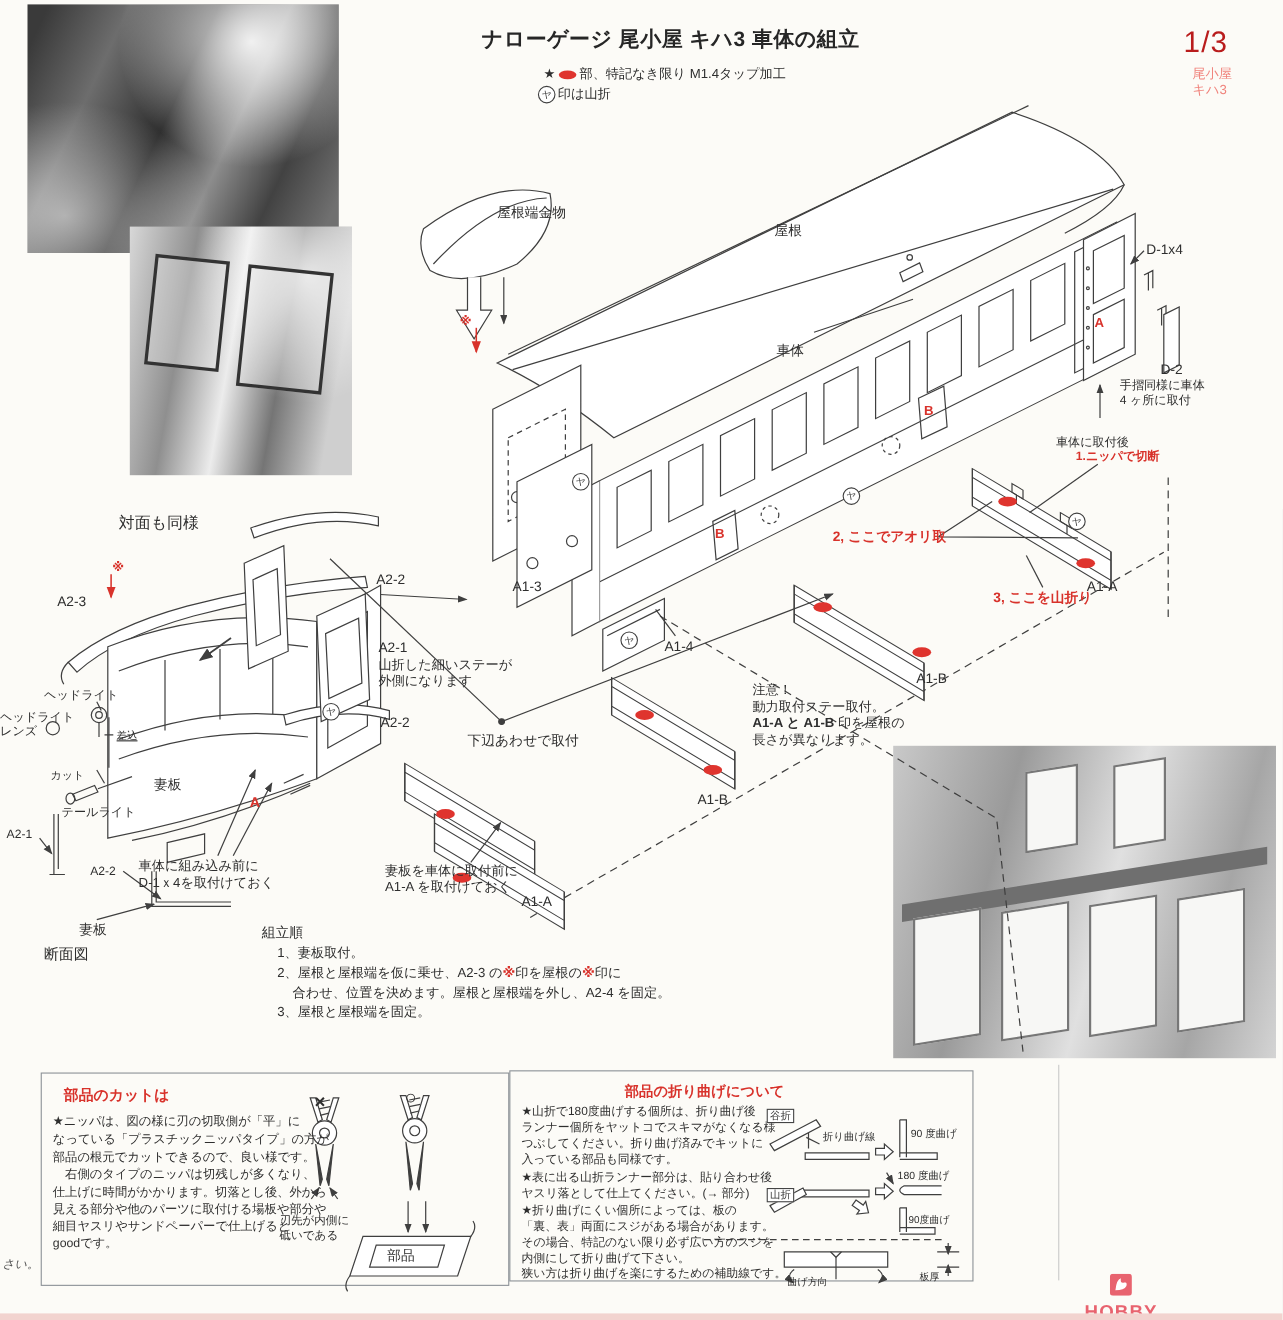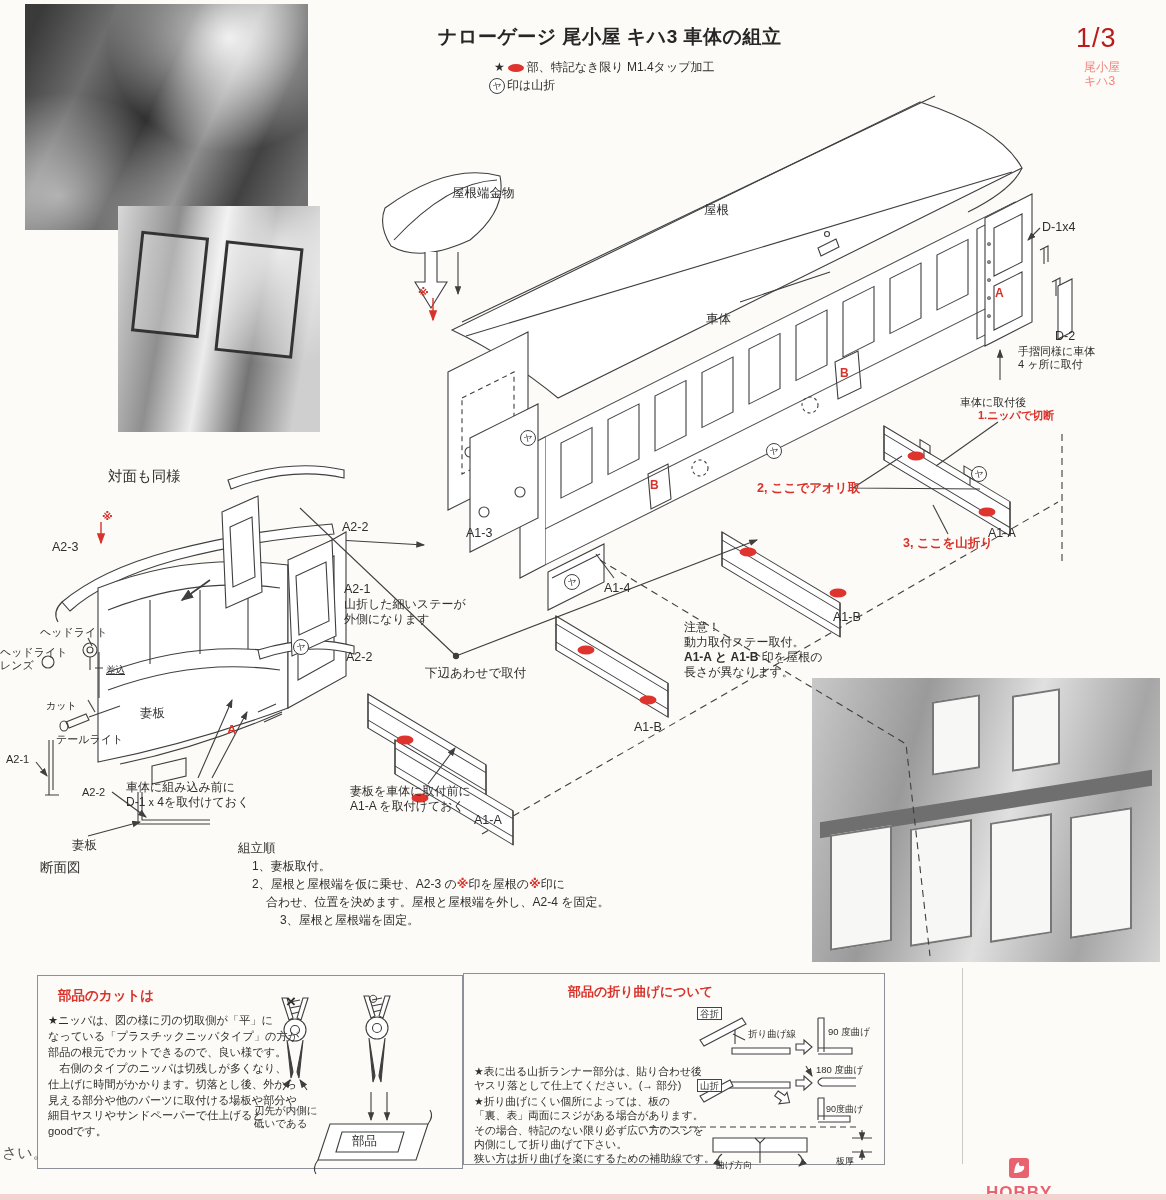--- a/index.html
+++ b/index.html
@@ -351,55 +351,59 @@
   <div class="circle-ya" style="left:293px;top:639px;">ヤ</div>
   <div class="circle-ya" style="left:766px;top:443px;">ヤ</div>
   <div class="circle-ya" style="left:971px;top:466px;">ヤ</div>
 
   <div class="lbl" style="left:238px;top:841px;">組立順</div>
   <div class="lbl" style="left:252px;top:859px;font-size:12px;">1、妻板取付。</div>
   <div class="lbl" style="left:252px;top:877px;font-size:12px;">
     <span>2、屋根と屋根端を仮に乗せ、A2-3 の</span><span class="red">※</span><span>印を屋根の</span><span class="red">※</span><span>印に</span>
   </div>
   <div class="lbl" style="left:266px;top:895px;font-size:12px;">合わせ、位置を決めます。屋根と屋根端を外し、A2-4 を固定。</div>
-  <div class="lbl" style="left:252px;top:913px;font-size:12px;margin-left:28px;">3、屋根と屋根端を固定。</div>
+  <div class="lbl" style="left:252px;top:913px;font-size:12px;">3、屋根と屋根端を固定。</div>
 
   <div class="lbl boxtitle" style="left:58px;top:988px;">部品のカットは</div>
   <div class="lbl pre" style="left:48px;top:1013px;font-size:11.2px;line-height:1.42;">★ニッパは、図の様に刃の切取側が「平」に
 なっている「プラスチックニッパタイプ」の方が
 部品の根元でカットできるので、良い様です。
 　右側のタイプのニッパは切残しが多くなり、
 仕上げに時間がかかります。切落とし後、外から
 見える部分や他のパーツに取付ける場板や部分や
 細目ヤスリやサンドペーパーで仕上げると
 goodです。</div>
   <div class="lbl bold" style="left:286px;top:992px;font-size:17px;">×</div>
   <div class="lbl bold" style="left:368px;top:988px;font-size:18px;">○</div>
   <div class="lbl pre" style="left:254px;top:1104px;font-size:10.5px;line-height:13px;">刃先が内側に
 砥いである</div>
   <div class="lbl" style="left:352px;top:1134px;font-size:12.5px;">部品</div>
 
   <div class="lbl boxtitle" style="left:568px;top:984px;font-size:13px;">部品の折り曲げについて</div>
+  <div class="lbl pre" style="left:474px;top:1004px;font-size:10.8px;line-height:1.33;">★山折で180度曲げする個所は、折り曲げ後
+ランナー個所をヤットコでスキマがなくなる様
+つぶしてください。折り曲げ済みでキットに
+入っている部品も同様です。</div>
   <div class="lbl pre" style="left:474px;top:1094px;font-size:10.8px;line-height:1.33;">★折り曲げにくい個所によっては、板の
 「裏、表」両面にスジがある場合があります。
 その場合、特記のない限り必ず広い方のスジを
 内側にして折り曲げて下さい。
 狭い方は折り曲げを楽にするための補助線です。</div>
   <div class="lbl pre" style="left:474px;top:1064px;font-size:10.8px;line-height:1.33;">★表に出る山折ランナー部分は、貼り合わせ後
 ヤスリ落として仕上てください。(→ 部分)</div>
   <div class="lbl" style="left:697px;top:1006px;"><span class="tag">谷折</span></div>
   <div class="lbl" style="left:697px;top:1078px;"><span class="tag">山折</span></div>
   <div class="lbl" style="left:748px;top:1028px;font-size:9.5px;">折り曲げ線</div>
   <div class="lbl" style="left:828px;top:1026px;font-size:9.5px;">90 度曲げ</div>
   <div class="lbl" style="left:816px;top:1064px;font-size:9.5px;">180 度曲げ</div>
   <div class="lbl" style="left:826px;top:1104px;font-size:9px;">90度曲げ</div>
   <div class="lbl" style="left:716px;top:1160px;font-size:9px;">曲げ方向</div>
   <div class="lbl" style="left:836px;top:1156px;font-size:9px;">板厚</div>
 
-  <div class="lbl" style="left:2px;top:1144px;font-size:15px;color:#555;">さい。</div>
+  <div class="lbl" style="left:2px;top:1144px;font-size:11px;color:#555;font-style:italic;">さい。</div>
 
   <div id="logo">
     <svg width="20" height="20" viewBox="0 0 20 20">
       <rect x="0" y="0" width="20" height="20" rx="3" fill="#e8636f"></rect>
       <path d="M5,15 Q6,5 10,4 Q9,9 13,8 Q16,7 15,11 Q13,15 5,15 Z" fill="#fff"></path>
     </svg>
     <span class="b1">HOBBY</span>
     <span class="b2">SEARCH</span>
   </div>
 

